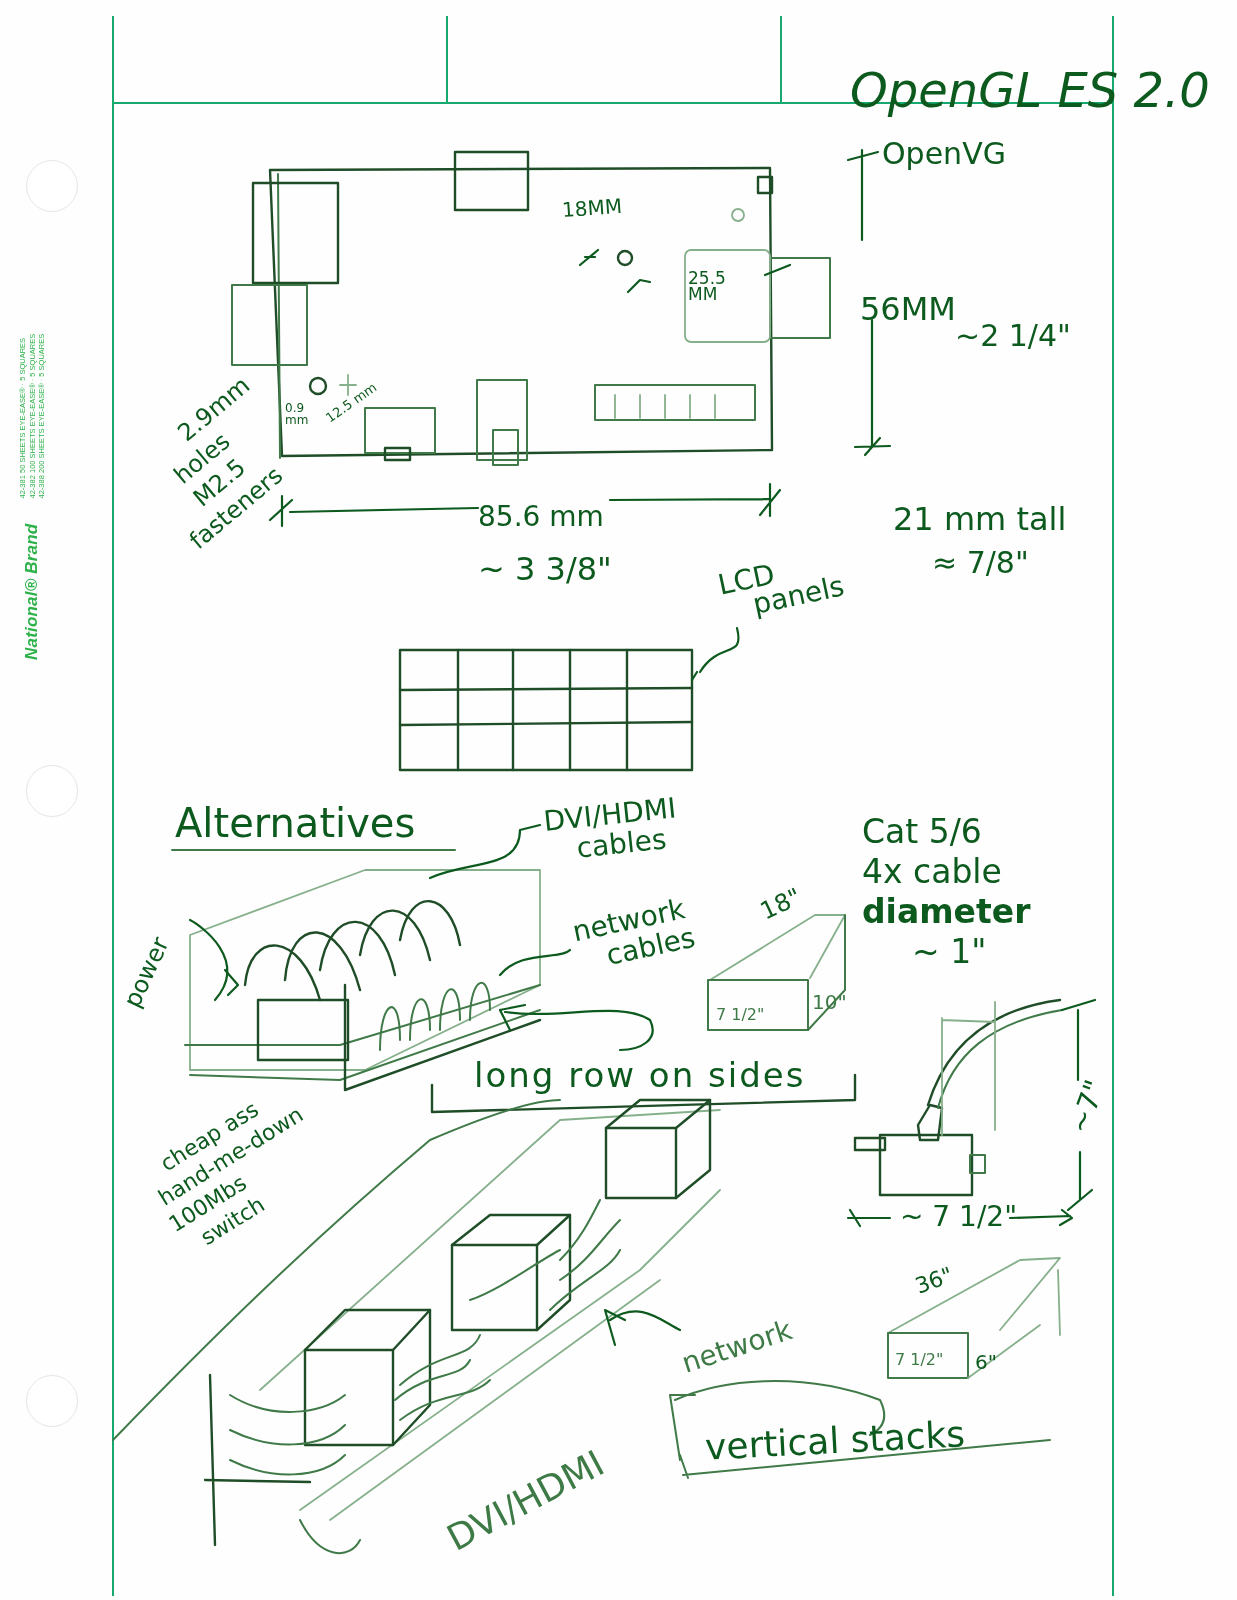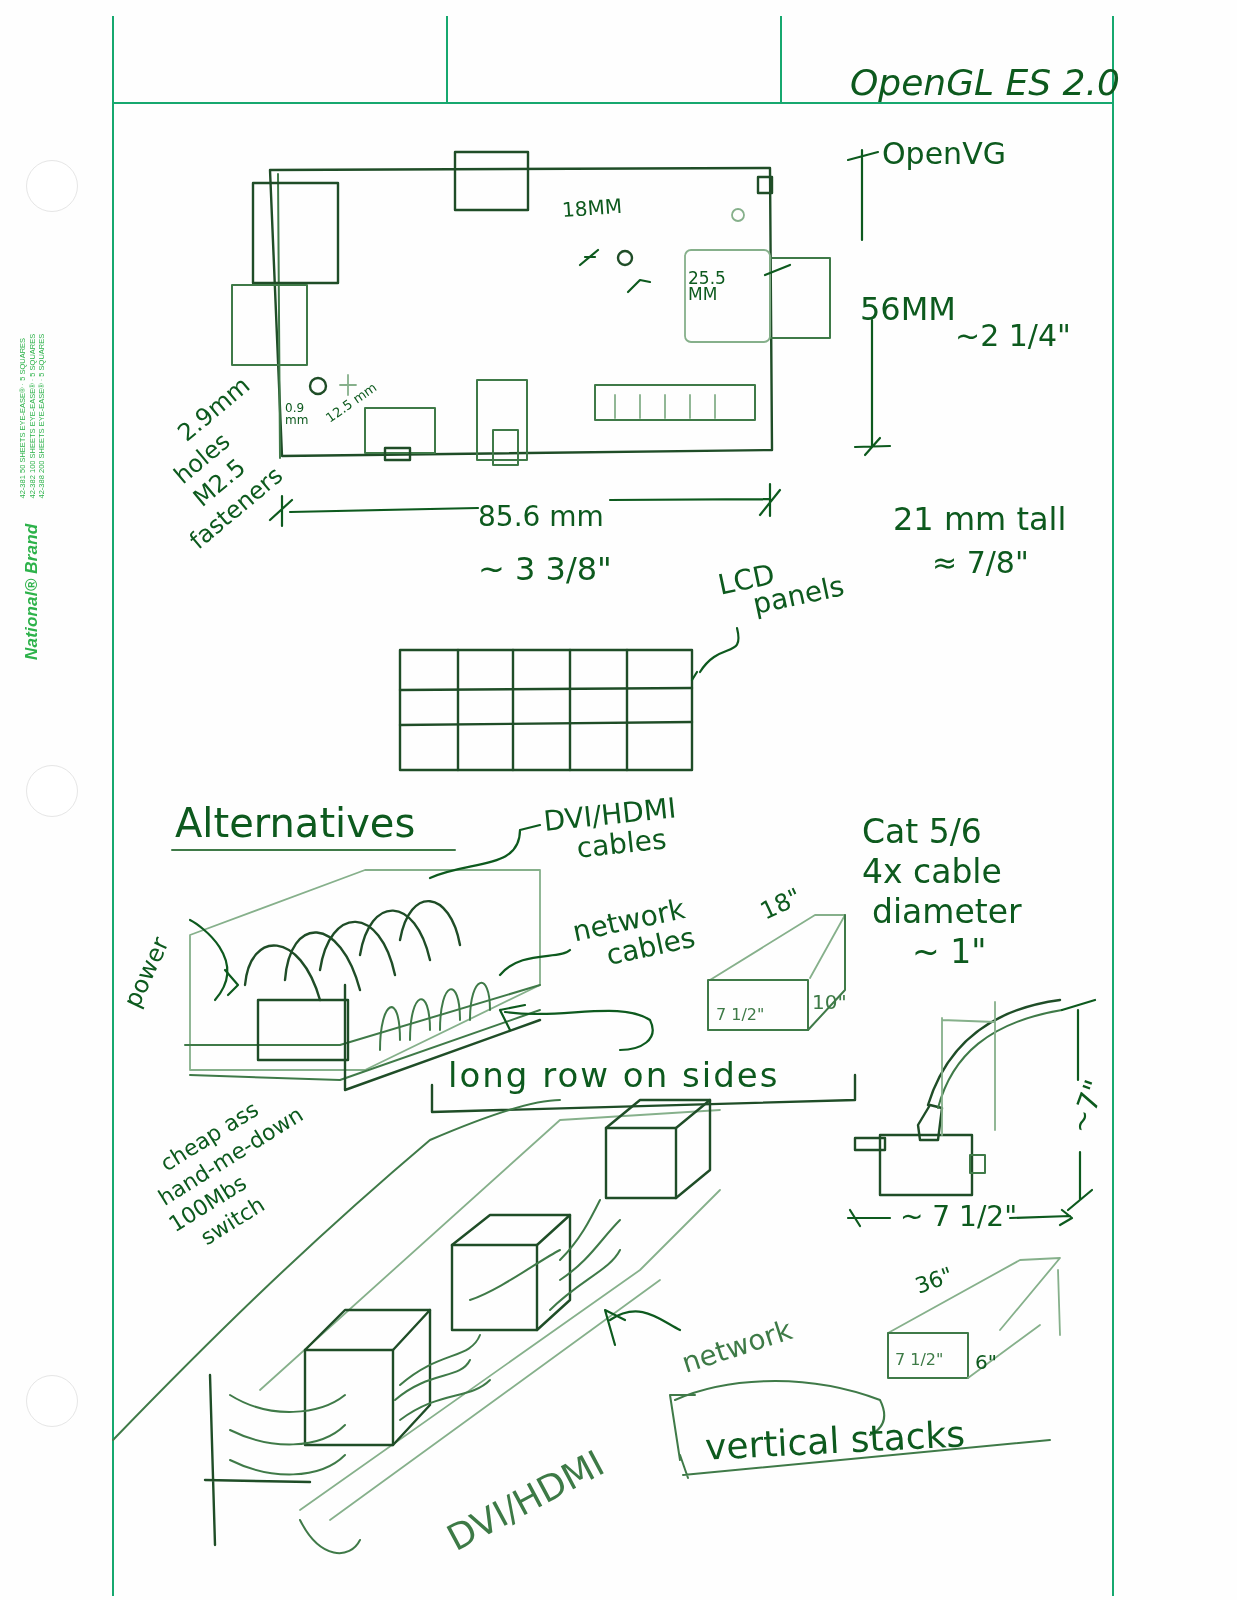--- a/index.html
+++ b/index.html
@@ -160,21 +160,21 @@
       <path class="in" d="M1010 1218 L1070 1216 M1062 1210 L1072 1218 L1060 1225"></path>
     </g>
 
     <g>
       <path class="lt" d="M888 1333 L1020 1260 L1060 1258 L1000 1330"></path>
       <rect class="md" x="888" y="1333" width="80" height="45"></rect>
       <path class="lt" d="M968 1378 L1040 1325 M1058 1270 L1060 1335"></path>
     </g>
   </svg>
 
-  <div class="hw" style="left:850px;top:62px;font-size:36px;font-style:italic;">OpenGL ES 2.0</div>
+  <div class="hw" style="left:850px;top:62px;font-size:48px;font-style:italic;">OpenGL ES 2.0</div>
   <div class="hw" style="left:882px;top:136px;font-size:30px;">OpenVG</div>
 
   <div class="hw" style="left:562px;top:196px;font-size:20px;transform:rotate(-4deg);">18MM</div>
   <div class="hw" style="left:688px;top:270px;font-size:17px;width:46px;white-space:normal;line-height:16px;">25.5 MM</div>
   <div class="hw" style="left:285px;top:402px;font-size:12px;width:24px;white-space:normal;line-height:12px;">0.9 mm</div>
   <div class="hw" style="left:322px;top:395px;font-size:13px;transform:rotate(-35deg);">12.5 mm</div>
   <div class="hw" style="left:860px;top:290px;font-size:32px;">56MM</div>
   <div class="hw" style="left:955px;top:318px;font-size:30px;">~2 1/4"</div>
   <div class="hw" style="left:478px;top:500px;font-size:28px;">85.6 mm</div>
   <div class="hw" style="left:478px;top:550px;font-size:32px;">~ 3 3/8"</div>
@@ -189,38 +189,38 @@
   </div>
 
   <div class="hw" style="left:720px;top:560px;font-size:28px;line-height:26px;transform:rotate(-12deg);">
     <div>LCD</div>
     <div style="margin-left:30px;">panels</div>
   </div>
 
   <div class="hw" style="left:862px;top:812px;font-size:33px;line-height:40px;">
     <div>Cat 5/6</div>
     <div>4x cable</div>
-    <div style="margin-left:10px;">diameter</div>
+    <div style="font-weight:bold;">diameter</div>
     <div style="margin-left:50px;">~ 1"</div>
   </div>
 
   <div class="hw" style="left:175px;top:800px;font-size:40px;">Alternatives</div>
   <div class="hw" style="left:545px;top:800px;font-size:28px;line-height:30px;transform:rotate(-6deg);">
     <div>DVI/HDMI</div>
     <div style="margin-left:30px;">cables</div>
   </div>
   <div class="hw" style="left:575px;top:905px;font-size:28px;line-height:30px;transform:rotate(-12deg);">
     <div>network</div>
     <div style="margin-left:28px;">cables</div>
   </div>
   <div class="hw" style="left:118px;top:1000px;font-size:24px;transform:rotate(-65deg);transform-origin:0 0;">power</div>
   <div class="hw" style="left:760px;top:890px;font-size:24px;transform:rotate(-25deg);">18"</div>
   <div class="hw hw-light" style="left:716px;top:1005px;font-size:16px;">7 1/2"</div>
   <div class="hw hw-light" style="left:812px;top:990px;font-size:20px;">10"</div>
-  <div class="hw" style="left:448px;top:1055px;font-size:34px;letter-spacing:2px;">long row on sides</div>
+  <div class="hw" style="left:474px;top:1055px;font-size:34px;letter-spacing:2px;">long row on sides</div>
   <div class="hw" style="left:130px;top:1170px;font-size:22px;line-height:28px;transform:rotate(-32deg);transform-origin:0 0;">
     <div style="margin-left:30px;">cheap ass</div>
     <div style="margin-left:10px;">hand-me-down</div>
     <div style="margin-left:5px;">100Mbs</div>
     <div style="margin-left:25px;">switch</div>
   </div>
   <div class="hw" style="left:1060px;top:1090px;font-size:28px;transform:rotate(-70deg);">~7"</div>
   <div class="hw" style="left:900px;top:1200px;font-size:28px;">~ 7 1/2"</div>
   <div class="hw" style="left:915px;top:1268px;font-size:22px;transform:rotate(-20deg);">36"</div>
   <div class="hw hw-light" style="left:895px;top:1350px;font-size:16px;">7 1/2"</div>

